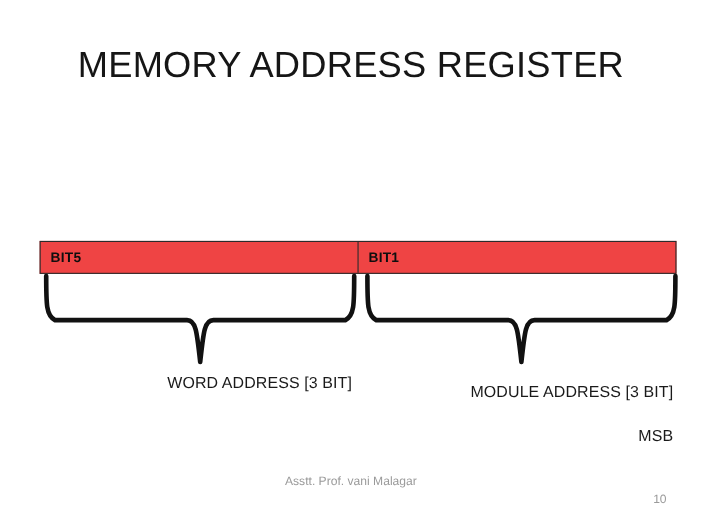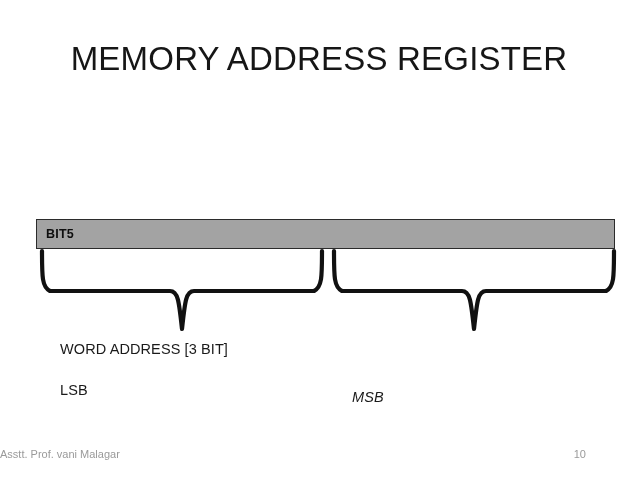--- a/index.html
+++ b/index.html
@@ -37,21 +37,21 @@
   
   #bit-table {
     position: absolute;
     left: 36px;
     top: 219px;
     width: 579px;
     height: 30px;
     border: 1px solid #2b2b2b;
     box-sizing: border-box;
     display: flex;
-    background: #a3a3a3;
+    background: #ef4444;
   }
   #bit-table .bit-cell {
     flex: 1 1 0;
     box-sizing: border-box;
     border-right: 1px solid #2b2b2b;
     display: flex;
     align-items: center;
     padding-left: 9px;
     font-size: 12.5px;
     font-weight: bold;
@@ -74,78 +74,81 @@
     fill: none;
     stroke: #111111;
     stroke-width: 4.2;
     stroke-linecap: round;
     stroke-linejoin: round;
   }
 
   
   .group-label {
     position: absolute;
-    text-align: left;
+    text-align: right;
     font-size: 14.5px;
     color: #1a1a1a;
     white-space: nowrap;
     letter-spacing: 0.1px;
   }
   #label-word-address   { left: 60px;  top: 341px; width: 260px; }
   #label-lsb            { left: 60px;  top: 382px; width: 260px; }
   #label-module-address { left: 352px; top: 349px; width: 260px; }
-  #label-msb            { left: 352px; top: 389px; width: 260px; font-style: italic; }
+  #label-msb            { left: 352px; top: 389px; width: 260px; }
 
   
   #footer-author {
     position: absolute;
     left: 0;
-    top: 448px;
+    top: 432px;
     width: 638px;
-    text-align: left;
+    text-align: center;
     font-size: 11px;
     color: #9a9a9a;
     white-space: nowrap;
   }
   #footer-page {
     position: absolute;
-    right: 52px;
+    right: 32px;
     top: 448px;
     font-size: 11px;
     color: #9a9a9a;
     text-align: right;
   }
 </style>
 </head>
 <body>
 
 <div id="slide">
 
   <div id="slide-title">MEMORY ADDRESS REGISTER</div>
 
   <div id="bit-table">
     <div class="bit-cell">
       <span>BIT5</span>
     </div>
+    <div class="bit-cell">
+      <span>BIT1</span>
+    </div>
   </div>
 
   <svg class="brace-svg" id="brace-left" viewBox="0 0 288 86" preserveAspectRatio="none">
     <path d="M4,4 C4,30 4,40 12,44 L132,44 C140,44 141,54 144,82
              C147,54 148,44 156,44 L276,44 C284,40 284,30 284,4"></path>
   </svg>
 
   <svg class="brace-svg" id="brace-right" viewBox="0 0 288 86" preserveAspectRatio="none">
     <path d="M4,4 C4,30 4,40 12,44 L132,44 C140,44 141,54 144,82
              C147,54 148,44 156,44 L276,44 C284,40 284,30 284,4"></path>
   </svg>
 
   <div class="group-label" id="label-word-address">WORD ADDRESS [3 BIT]</div>
 
-  <div class="group-label" id="label-lsb">LSB</div>
 
+  <div class="group-label" id="label-module-address">MODULE ADDRESS [3 BIT]</div>
 
   <div class="group-label" id="label-msb">MSB</div>
 
   <div id="footer-author">Asstt. Prof. vani Malagar</div>
 
   <div id="footer-page">10</div>
 
 </div>
 
 </body></html>

